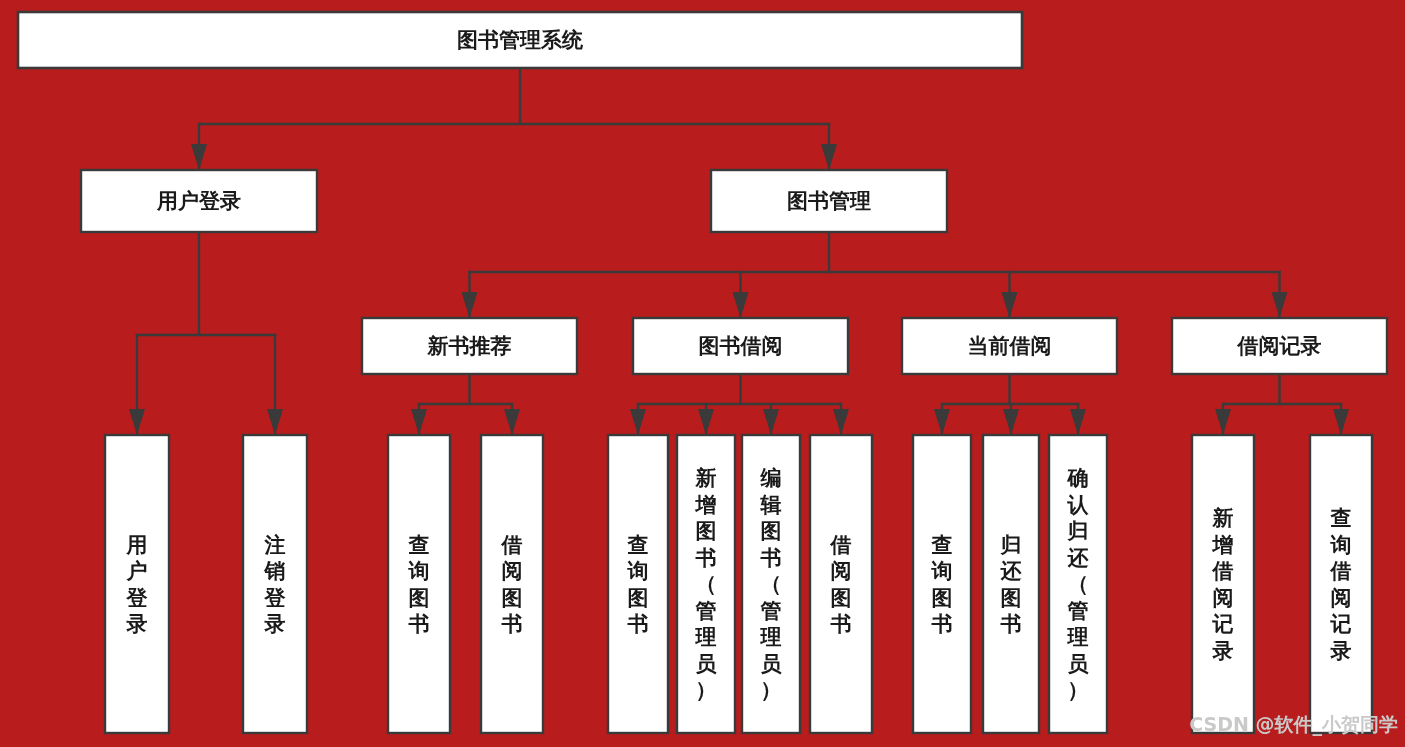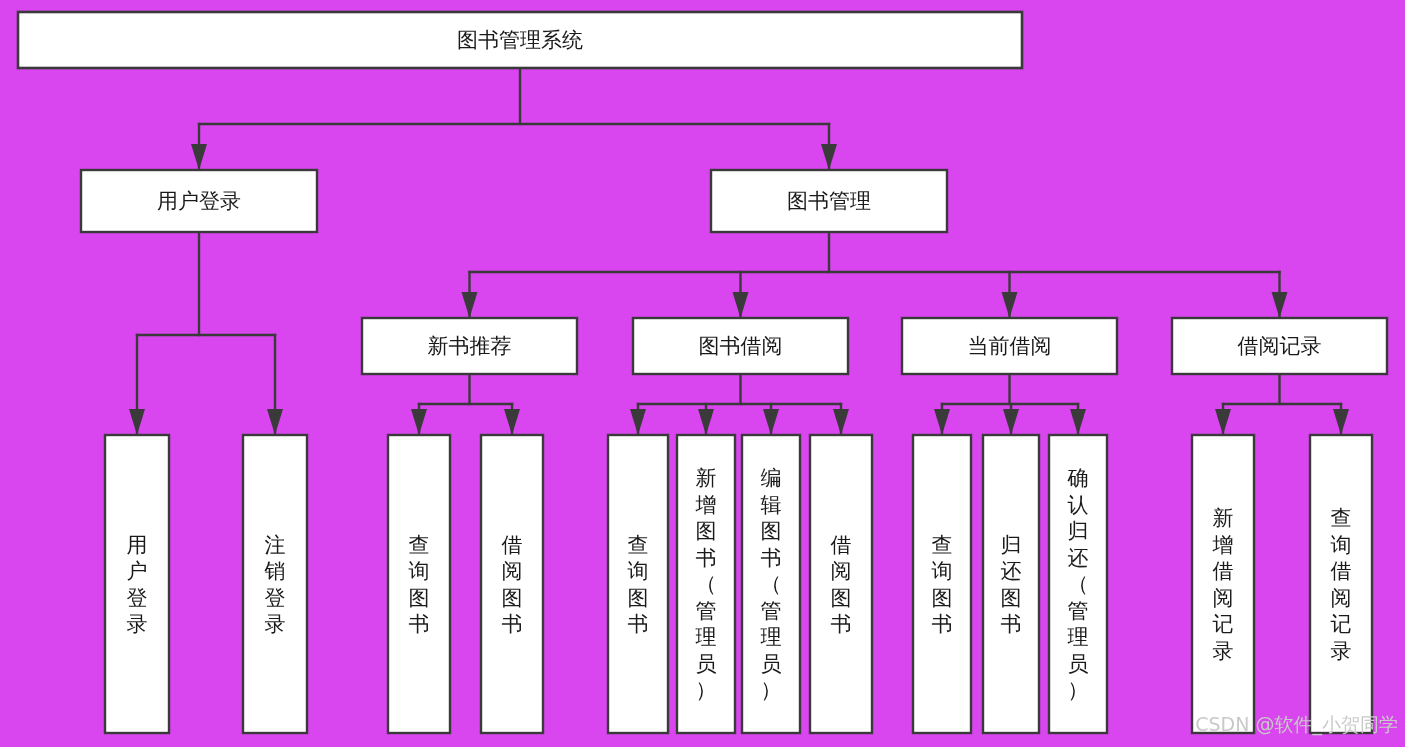--- a/index.html
+++ b/index.html
@@ -8,22 +8,23 @@
     padding: 0;
     background: #ffffff;
   }
   body {
     font-family: "DejaVu Sans", "Liberation Sans", sans-serif;
   }
   #diagram-root {
     position: relative;
     width: 1405px;
     height: 747px;
-    background: #d946ef;
+    background: #b91c1c;
     overflow: hidden;
+    font-weight: bold;
   }
   svg#structure-chart {
     display: block;
     width: 1405px;
     height: 747px;
   }
   .node-box {
     fill: #ffffff;
     stroke: #3a3a3a;
     stroke-width: 2.4;

